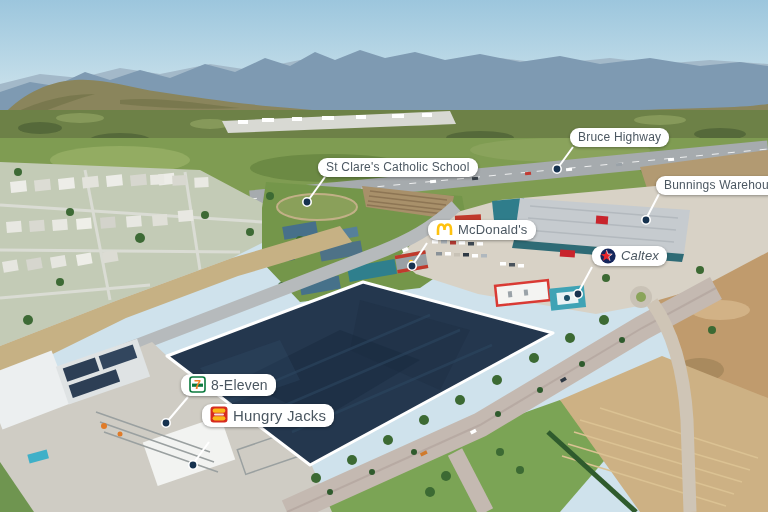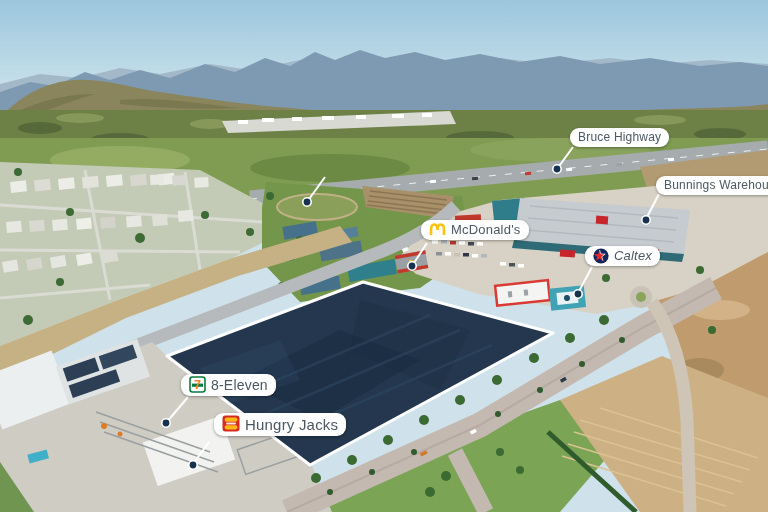--- a/index.html
+++ b/index.html
@@ -9,21 +9,21 @@
   }
   .photo-svg{position:absolute;left:0;top:0;width:768px;height:512px;display:block;}
   .pointer-svg{position:absolute;left:0;top:0;width:768px;height:512px;display:block;pointer-events:none;}
   .map-label{
     position:absolute;display:flex;align-items:flex-start;gap:5px;
     background:#ffffff;border-radius:9px;padding:2px 8px;
     color:#4b5761;white-space:nowrap;letter-spacing:.2px;
     box-shadow:0 1px 3px rgba(0,0,0,.35);
   }
   .lbl-sm{font-size:12px;line-height:15px;}
-  .lbl-md{font-size:13px;line-height:16px;}
+  .lbl-md{font-size:13px;line-height:16px;margin-left:7px;}
   .lbl-lg{font-size:14px;line-height:18px;}
   .lbl-xl{font-size:15px;line-height:19px;}
   .brand-icon{display:block;flex:0 0 auto;}
 </style>
 </head>
 <body>
 
 <div class="stage">
 
   <svg class="photo-svg" viewBox="0 0 768 512">
@@ -342,20 +342,23 @@
       <circle cx="578" cy="294" r="4.2"></circle>
       <circle cx="166" cy="423" r="4.2"></circle>
       <circle cx="193" cy="465" r="4.2"></circle>
     </g>
   </svg>
 
   <div class="map-label lbl-sm" style="left:570px;top:128px;">
     <span>Bruce Highway</span>
   </div>
 
+  <div class="map-label lbl-sm" style="left:318px;top:158px;">
+    <span>St Clare's Catholic School</span>
+  </div>
 
   <div class="map-label lbl-sm" style="left:656px;top:176px;">
     <span>Bunnings Warehouse</span>
   </div>
 
   <div class="map-label lbl-md" style="left:421px;top:220px;">
     <svg class="brand-icon" width="17" height="14" viewBox="0 0 17 14">
       <path d="M2 13 V8 Q2 2.5 5.2 2.5 Q8.5 2.5 8.5 8 Q8.5 2.5 11.8 2.5 Q15 2.5 15 8 V13" fill="none" stroke="#ffc20e" stroke-width="2.6"></path>
     </svg>
     <span>McDonald's</span>
@@ -372,21 +375,21 @@
 
   <div class="map-label lbl-lg" style="left:181px;top:374px;">
     <svg class="brand-icon" width="17" height="17" viewBox="0 0 17 17">
       <rect x="1" y="1" width="15" height="15" rx="2.5" fill="#ffffff" stroke="#0b7a3e" stroke-width="1.6"></rect>
       <rect x="3" y="7.6" width="11" height="3.2" fill="#0b7a3e"></rect>
       <text x="8.5" y="13.2" text-anchor="middle" font-family="Liberation Sans, sans-serif" font-size="12.5" font-weight="bold" fill="#f58426">7</text>
     </svg>
     <span>8-Eleven</span>
   </div>
 
-  <div class="map-label lbl-xl" style="left:202px;top:413px;margin-left:12px;">
+  <div class="map-label lbl-xl" style="left:202px;top:404px;">
     <svg class="brand-icon" width="18" height="17" viewBox="0 0 18 17">
       <rect x="0.5" y="0.5" width="17" height="16" rx="3" fill="#d62b1f"></rect>
       <rect x="2.6" y="2.6" width="12.8" height="4.2" rx="2.1" fill="#fbb817"></rect>
       <rect x="2.6" y="10.2" width="12.8" height="4.2" rx="2.1" fill="#fbb817"></rect>
       <rect x="4" y="7.4" width="10" height="2.2" rx="1.1" fill="#ffffff" opacity=".85"></rect>
     </svg>
     <span>Hungry Jacks</span>
   </div>
 
 </div>

